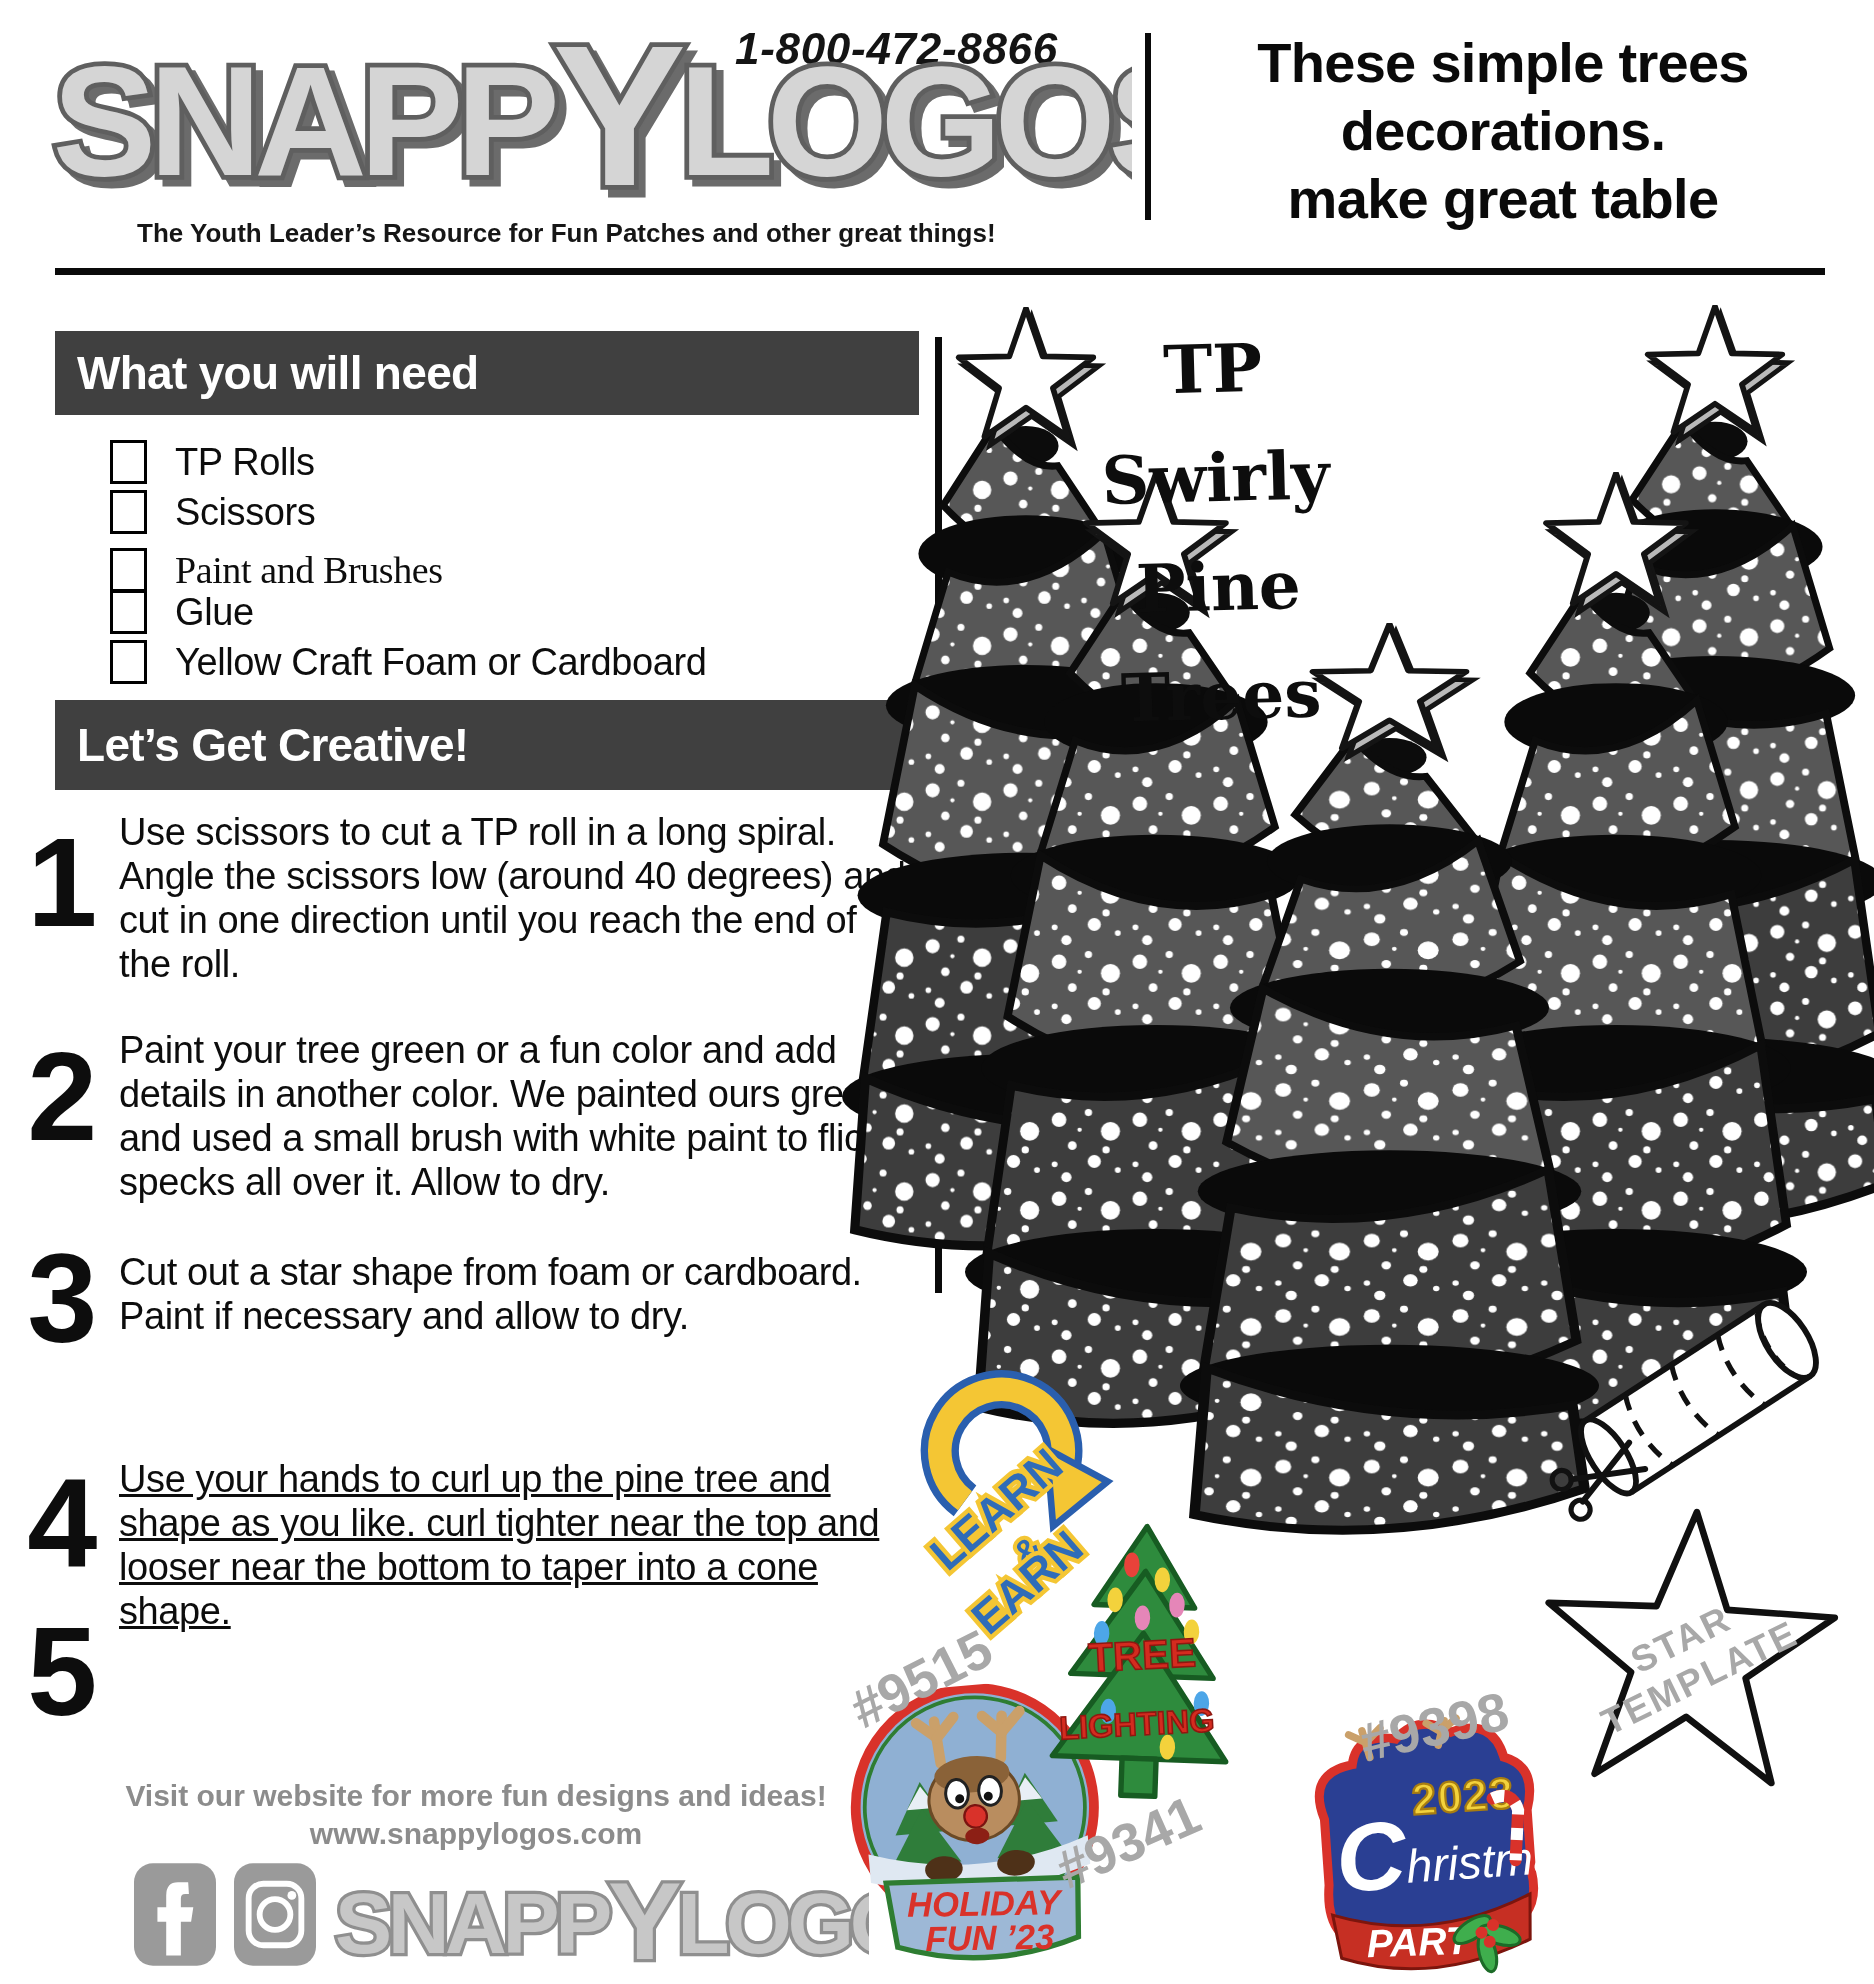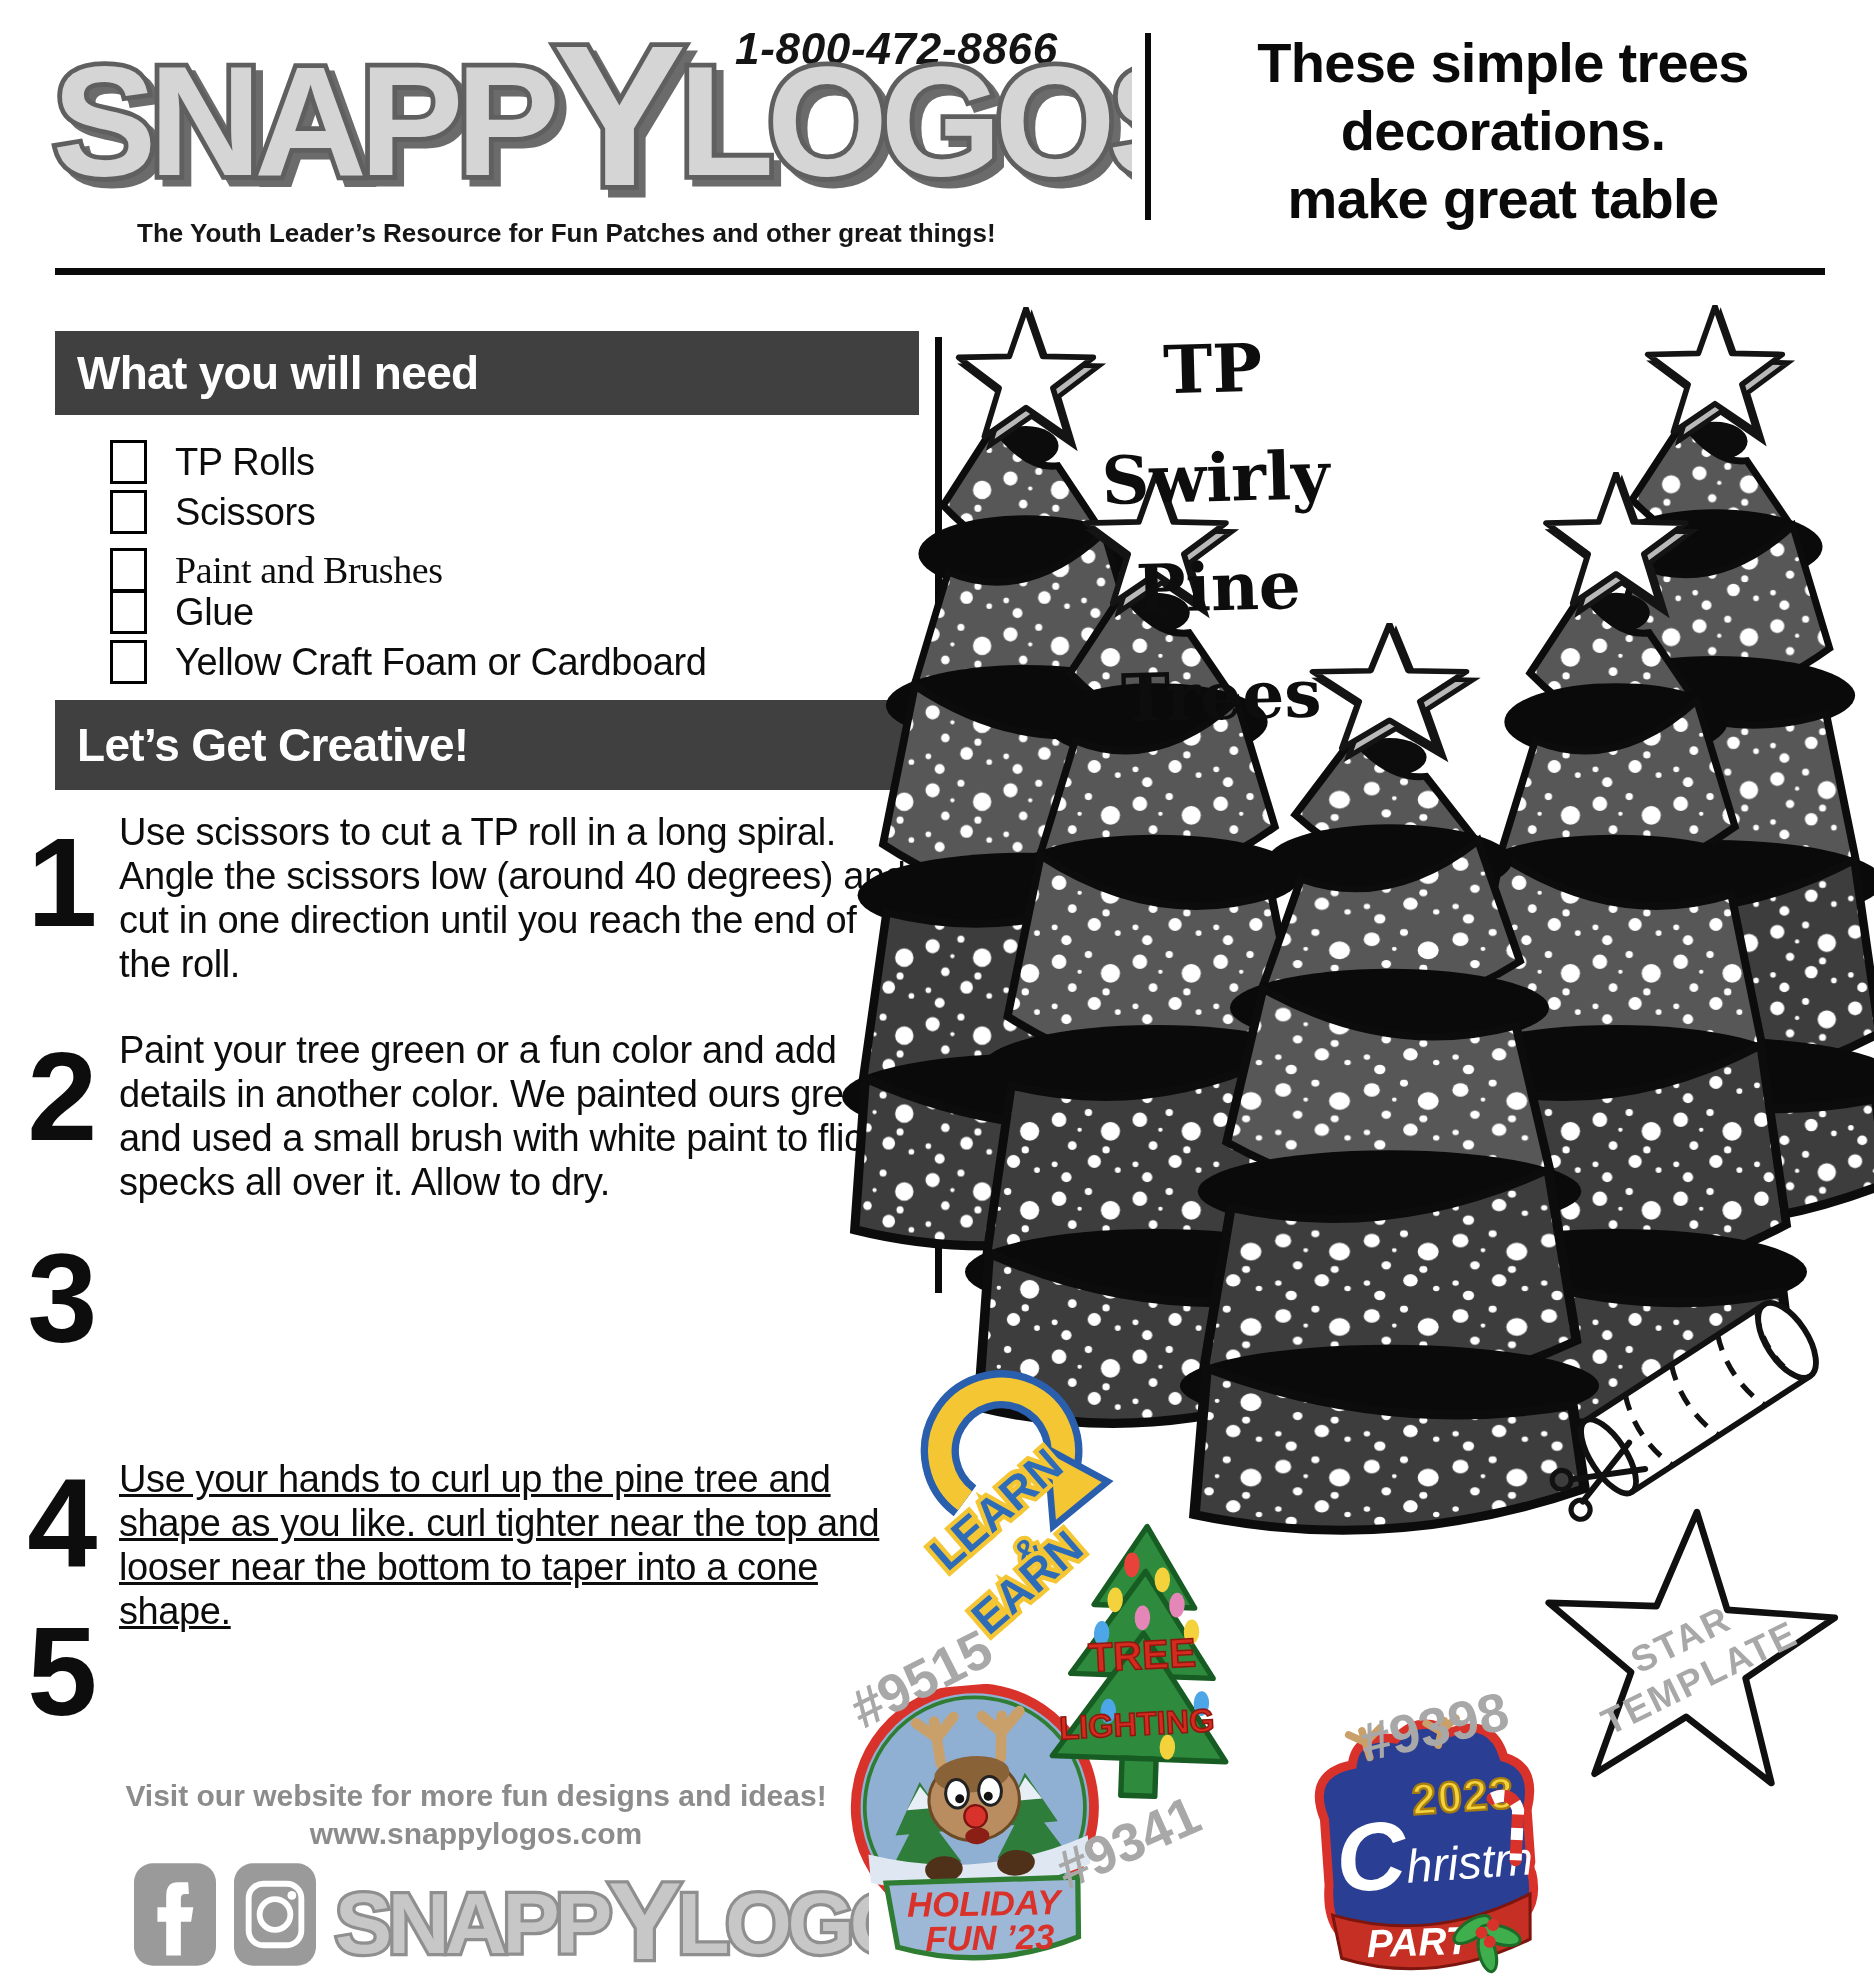--- a/index.html
+++ b/index.html
@@ -136,20 +136,21 @@
     <span>Let’s Get Creative!</span>
   </div>
 
   <div class="abs step-num" style="left:18.4px;top:820px;">1</div>
   <div class="abs step-text" style="left:119px;top:810px;width:798px;">Use scissors to cut a TP roll in a long spiral.  Angle the scissors low (around 40 degrees) and cut in one direction until you reach the end of the roll.</div>
 
   <div class="abs step-num" style="left:18.4px;top:1034px;">2</div>
   <div class="abs step-text" style="left:119px;top:1028px;width:798px;">Paint your tree green or a fun color and add details in another color.  We painted ours green and used a small brush with white paint to flick specks all over it.  Allow to dry.</div>
 
   <div class="abs step-num" style="left:18.4px;top:1236px;">3</div>
+  <div class="abs step-text" style="left:119px;top:1250px;width:798px;">Cut out a star shape from foam or cardboard.  Paint if necessary and allow to dry.</div>
 
   <div class="abs step-num" style="left:18.4px;top:1461px;">4</div>
   <div class="abs step-text" style="left:119px;top:1457px;width:798px;text-decoration:underline;">Use your hands to curl up the pine tree and shape as you like.  curl tighter near the top and looser near the bottom to taper into a cone shape.</div>
 
   <div class="abs step-num" style="left:18.4px;top:1609px;">5</div>
 
   <div class="abs promo" style="left:55px;top:1779px;width:842px;">Visit our website for more fun designs and ideas!</div>
   <div class="abs promo" style="left:55px;top:1817px;width:842px;">www.snappylogos.com</div>
 
   <svg class="abs" style="left:134px;top:1863px;" width="82" height="103" viewBox="0 0 112 140">

